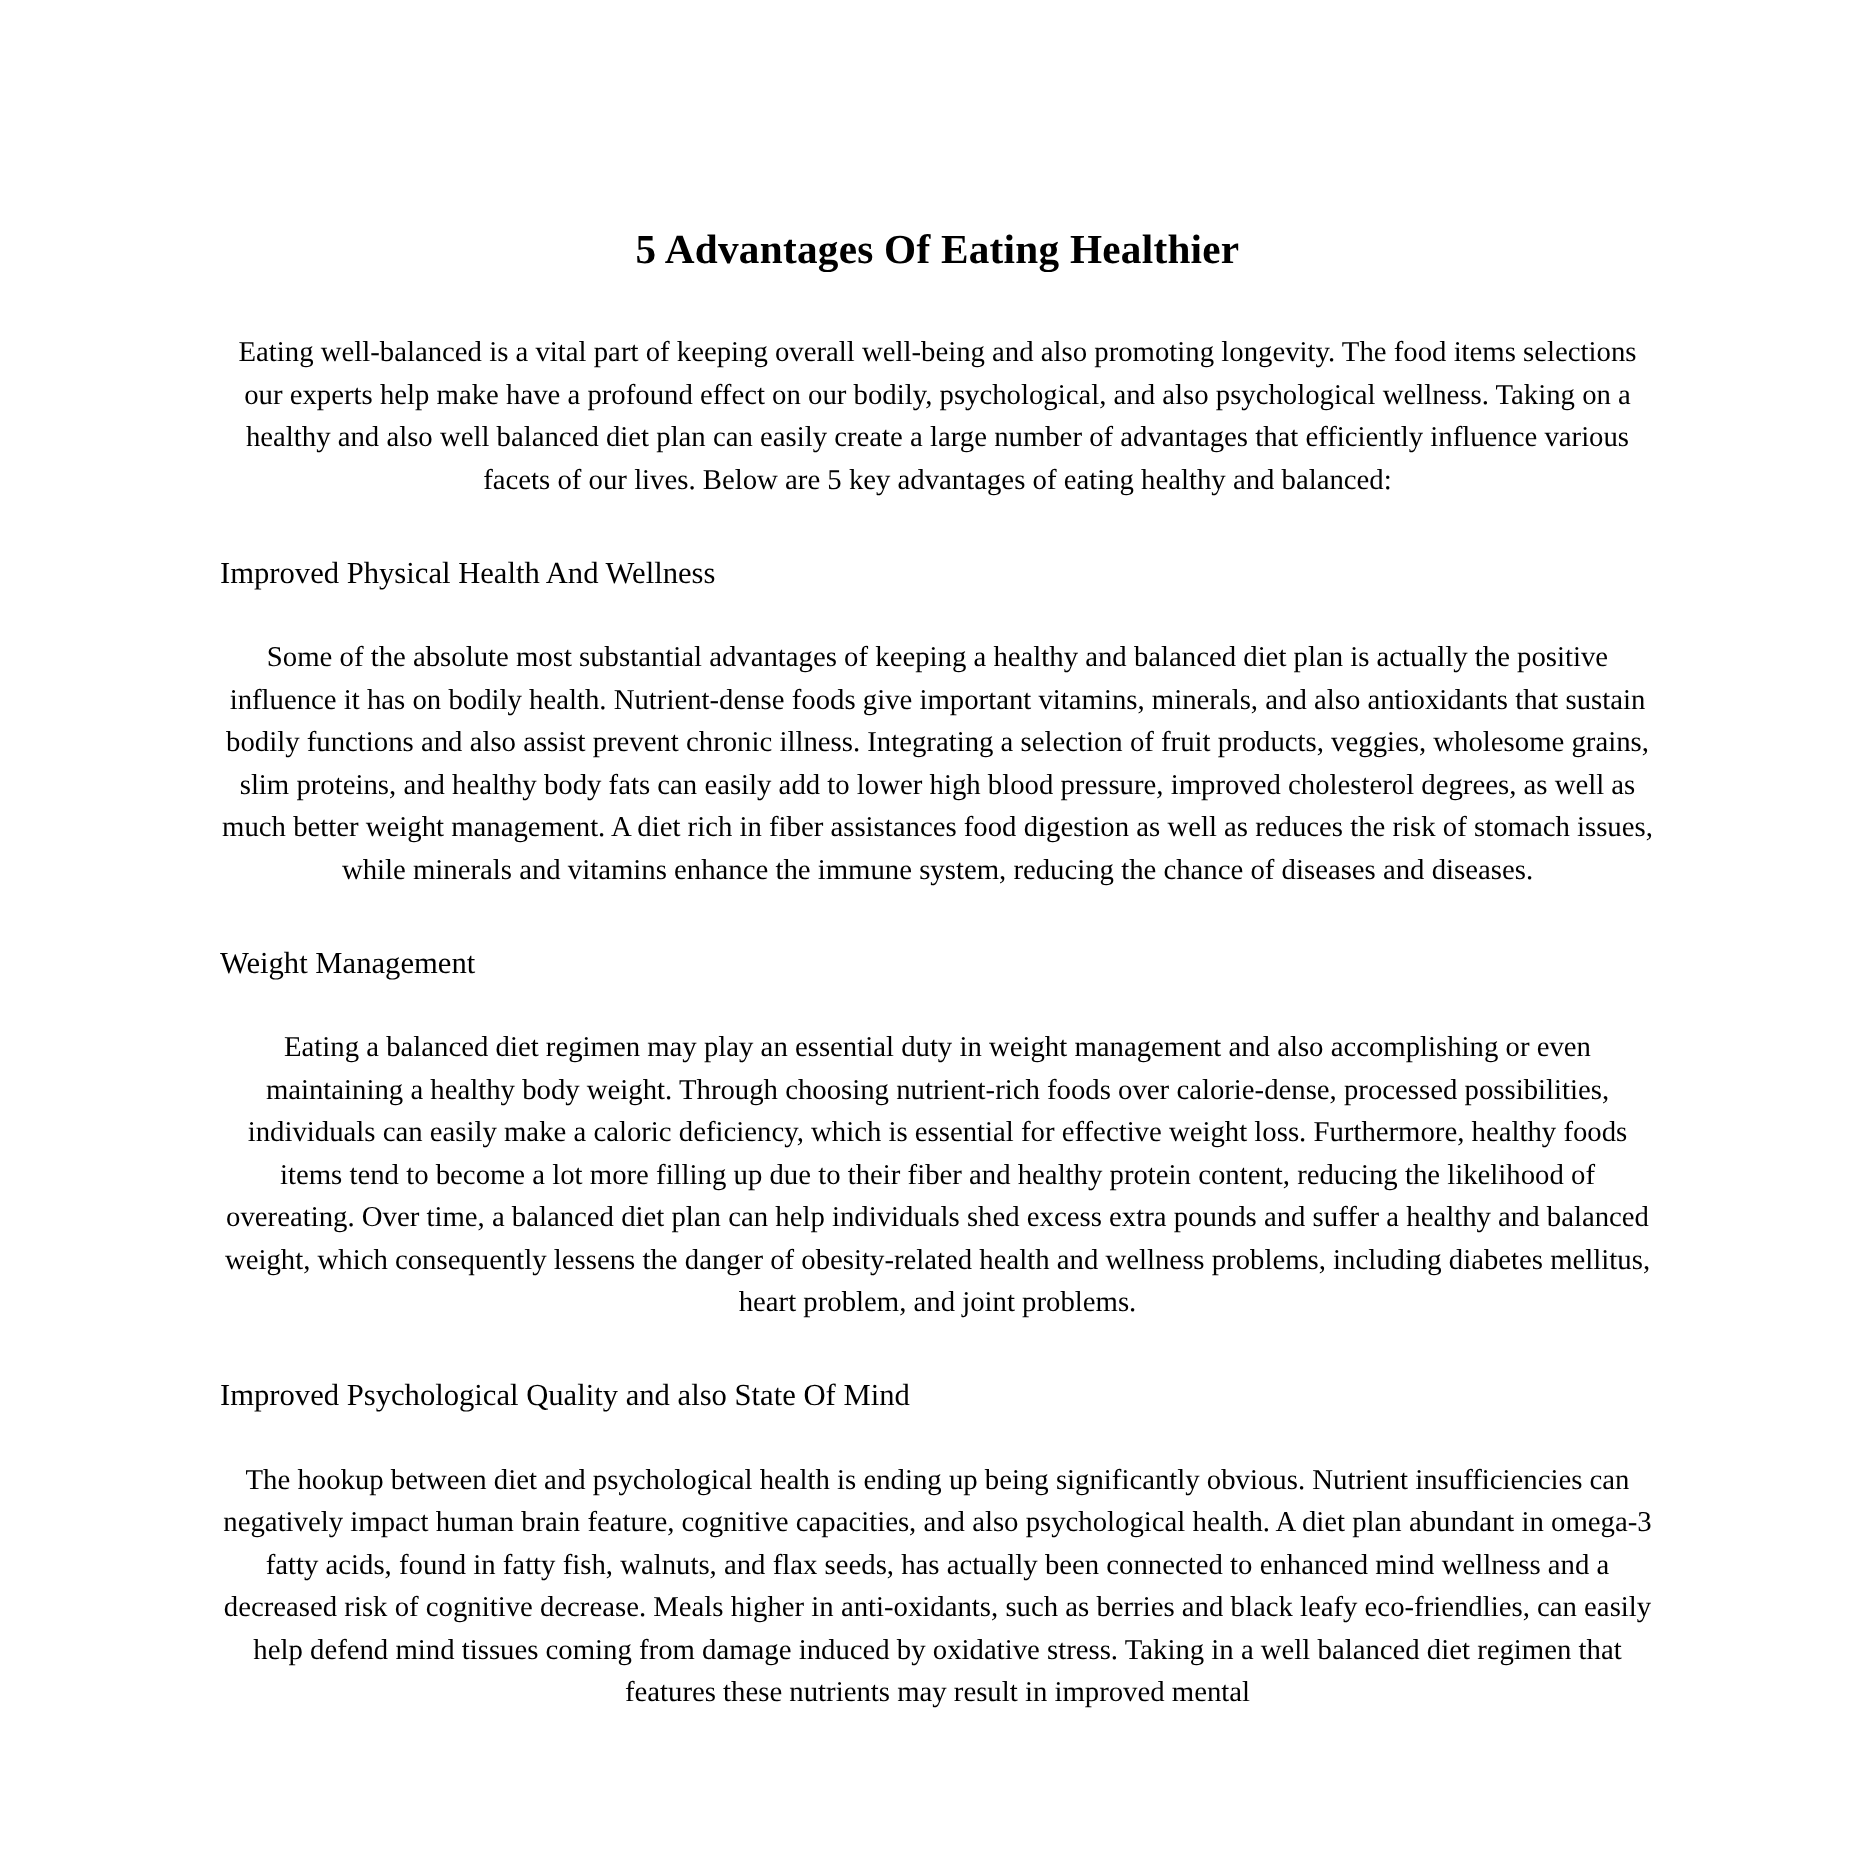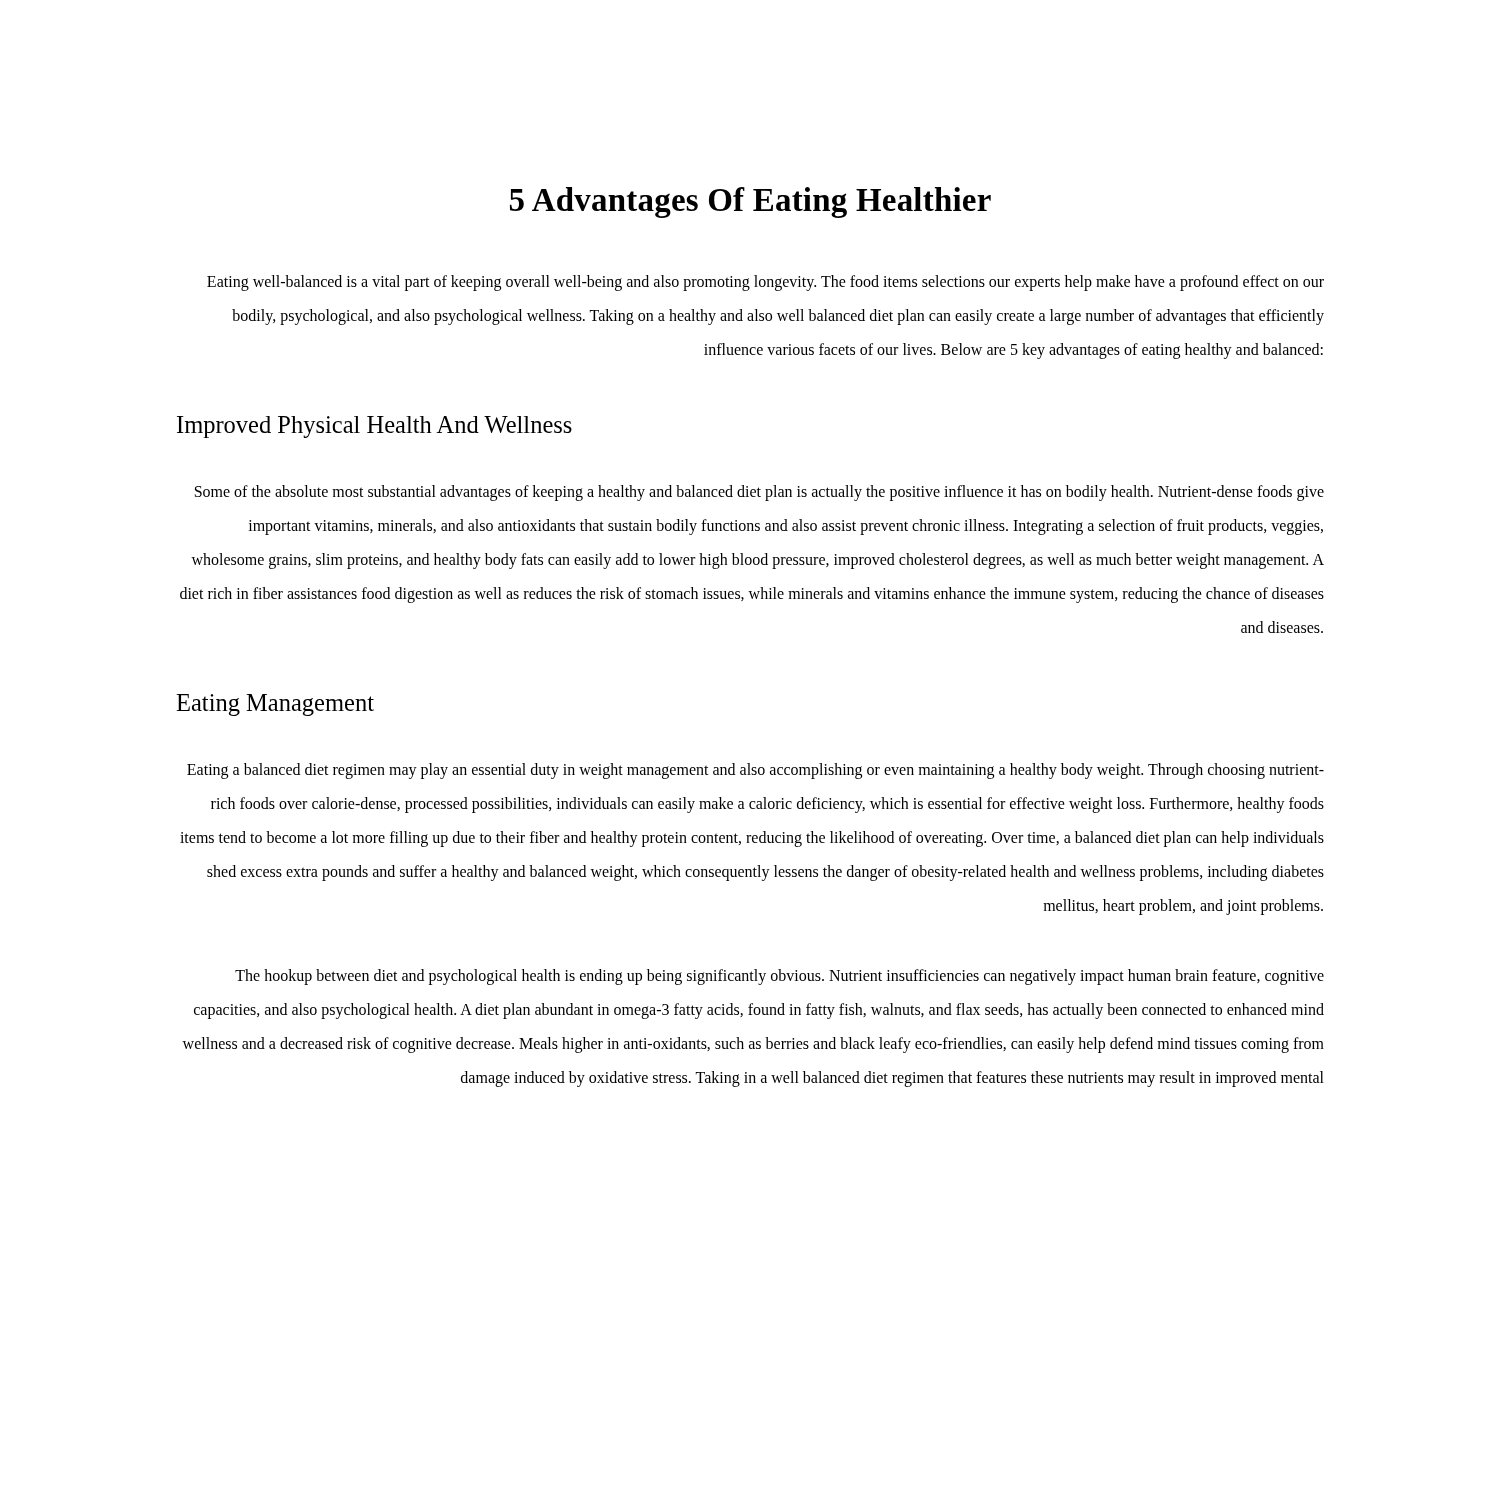--- a/index.html
+++ b/index.html
@@ -19,44 +19,45 @@
     overflow: hidden;
   }
   .doc-title {
     font-size: 33px;
     font-weight: bold;
     text-align: center;
     margin: 0 0 46px 0;
     letter-spacing: 0.2px;
   }
   .doc-para {
-    font-size: 16px;
+    font-size: 23px;
     line-height: 34px;
     margin: 0 0 36px 0;
-    text-align: right;
+    text-align: center;
   }
   .doc-heading {
     font-size: 24.5px;
     font-weight: normal;
     margin: 44px 0 36px 0;
   }
 </style>
 </head>
 <body>
 
 <div class="page">
 
   <h1 class="doc-title">5 Advantages Of Eating Healthier</h1>
 
   <p class="doc-para">Eating well-balanced is a vital part of keeping overall well-being and also promoting longevity. The food items selections our experts help make have a profound effect on our bodily, psychological, and also psychological wellness. Taking on a healthy and also well balanced diet plan can easily create a large number of advantages that efficiently influence various facets of our lives. Below are 5 key advantages of eating healthy and balanced:</p>
 
   <h2 class="doc-heading">Improved Physical Health And Wellness</h2>
 
   <p class="doc-para">Some of the absolute most substantial advantages of keeping a healthy and balanced diet plan is actually the positive influence it has on bodily health. Nutrient-dense foods give important vitamins, minerals, and also antioxidants that sustain bodily functions and also assist prevent chronic illness. Integrating a selection of fruit products, veggies, wholesome grains, slim proteins, and healthy body fats can easily add to lower high blood pressure, improved cholesterol degrees, as well as much better weight management. A diet rich in fiber assistances food digestion as well as reduces the risk of stomach issues, while minerals and vitamins enhance the immune system, reducing the chance of diseases and diseases.</p>
 
-  <h2 class="doc-heading">Eating Management</h2>
+  <h2 class="doc-heading">Weight Management</h2>
 
   <p class="doc-para">Eating a balanced diet regimen may play an essential duty in weight management and also accomplishing or even maintaining a healthy body weight. Through choosing nutrient-rich foods over calorie-dense, processed possibilities, individuals can easily make a caloric deficiency, which is essential for effective weight loss. Furthermore, healthy foods items tend to become a lot more filling up due to their fiber and healthy protein content, reducing the likelihood of overeating. Over time, a balanced diet plan can help individuals shed excess extra pounds and suffer a healthy and balanced weight, which consequently lessens the danger of obesity-related health and wellness problems, including diabetes mellitus, heart problem, and joint problems.</p>
 
+  <h2 class="doc-heading">Improved Psychological Quality and also State Of Mind</h2>
 
   <p class="doc-para">The hookup between diet and psychological health is ending up being significantly obvious. Nutrient insufficiencies can negatively impact human brain feature, cognitive capacities, and also psychological health. A diet plan abundant in omega-3 fatty acids, found in fatty fish, walnuts, and flax seeds, has actually been connected to enhanced mind wellness and a decreased risk of cognitive decrease. Meals higher in anti-oxidants, such as berries and black leafy eco-friendlies, can easily help defend mind tissues coming from damage induced by oxidative stress. Taking in a well balanced diet regimen that features these nutrients may result in improved mental</p>
 
 </div>
 
 </body></html>

